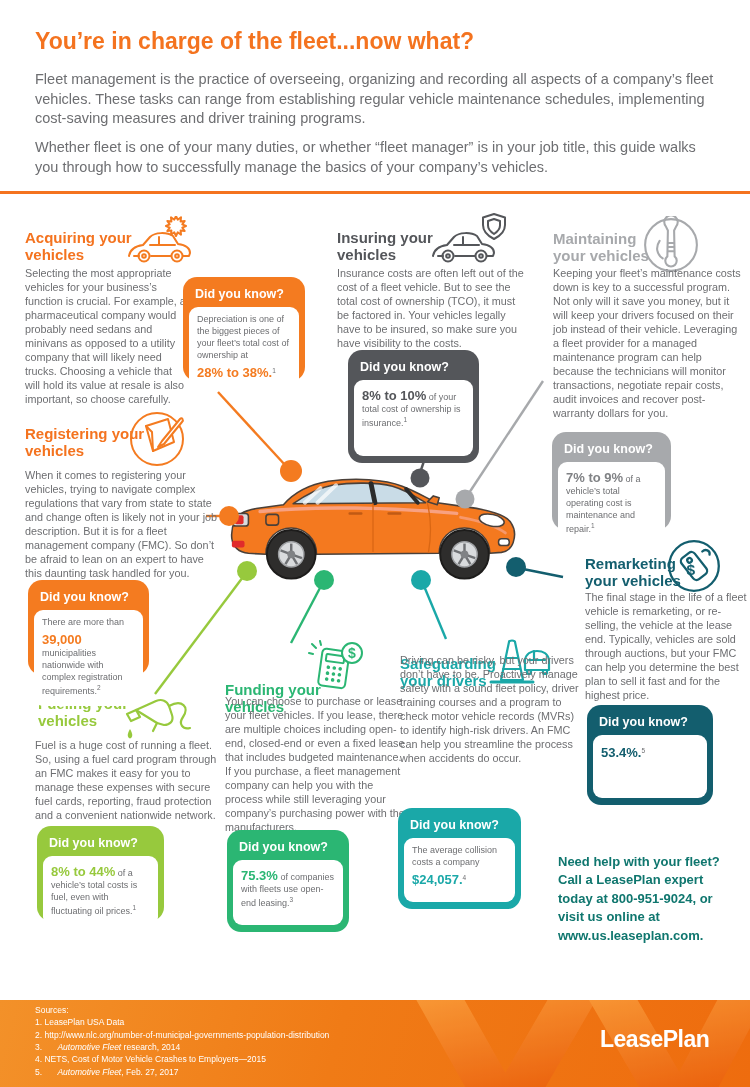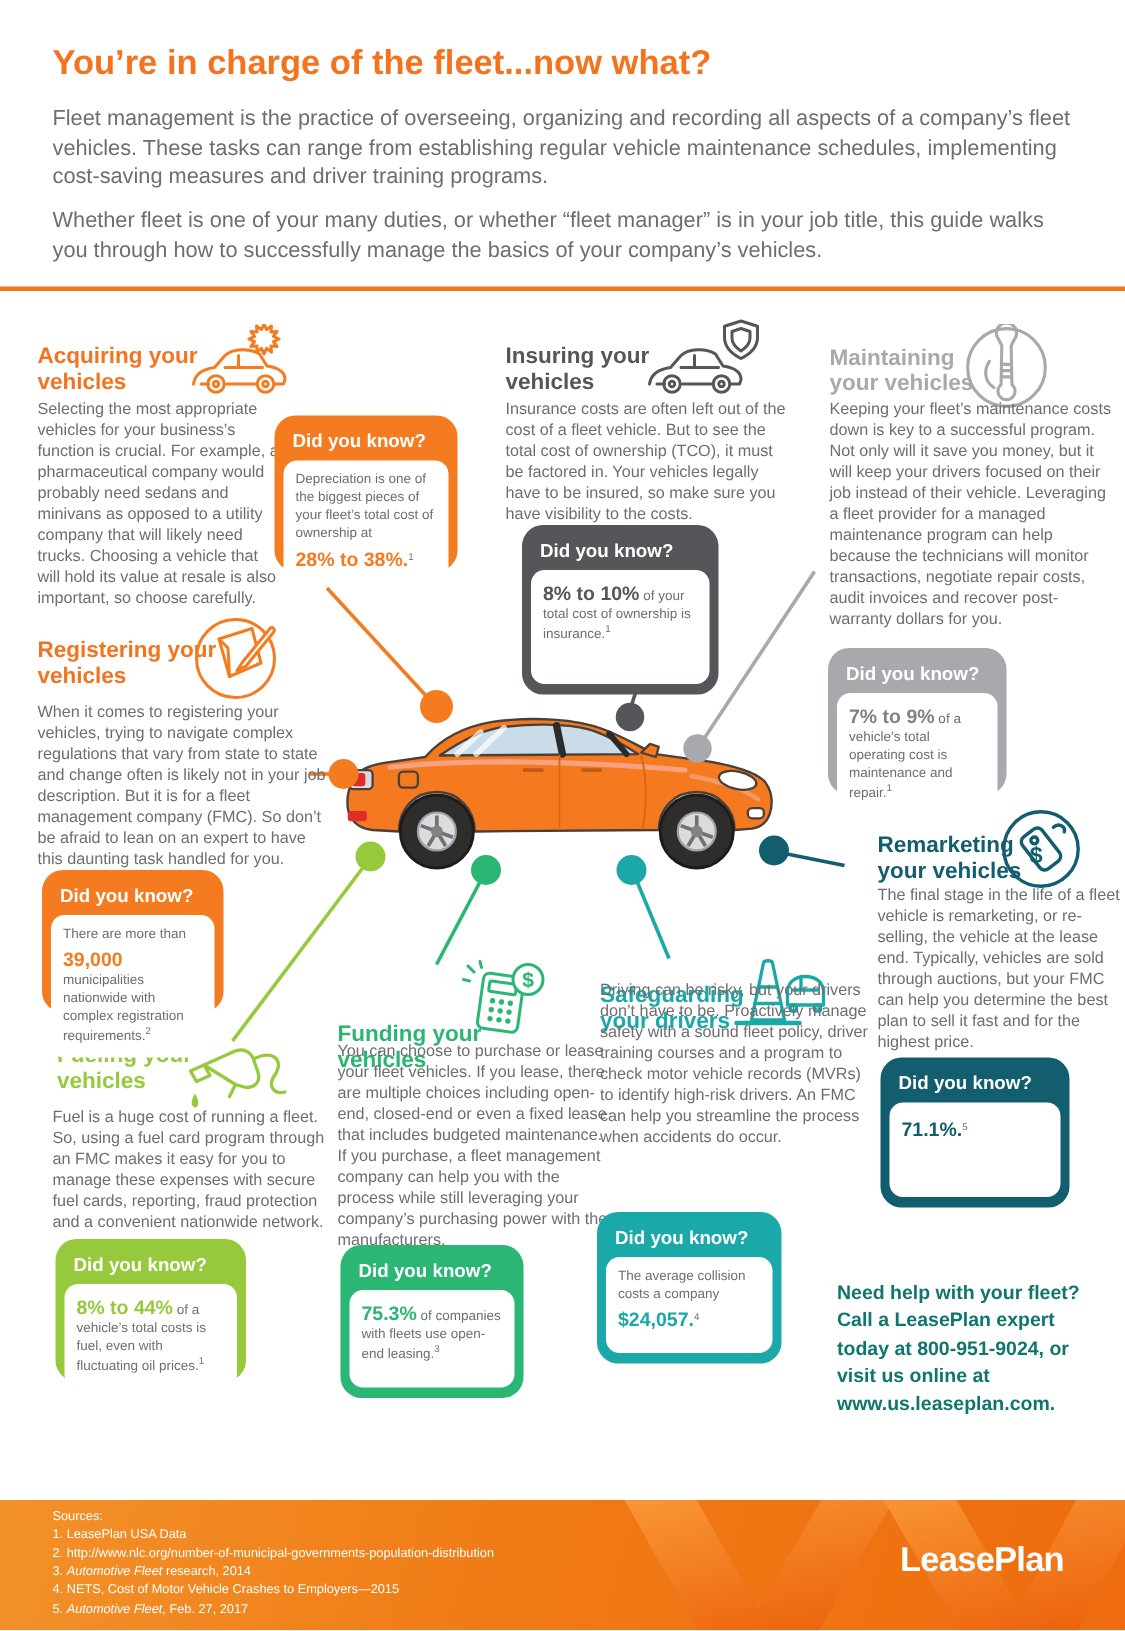--- a/index.html
+++ b/index.html
@@ -34,21 +34,21 @@
 
   .cta { position:absolute; font-size:13px; font-weight:bold; color:#0f766e; line-height:1.42; white-space:pre-line; z-index:3; }
 
   #connectors { position:absolute; left:0; top:0; z-index:2; pointer-events:none; }
   #car { position:absolute; left:227px; top:470px; z-index:1; }
 
   .footer { position:absolute; left:0; top:1000px; width:750px; height:87px;
             background:linear-gradient(105deg,#F39129 0%, #F07B16 45%, #EE6C0E 100%); overflow:hidden; }
   .footer-art { position:absolute; right:0; top:0; }
   .sources { position:absolute; left:35px; top:4px; color:#fff; font-size:8.5px; line-height:1.45; z-index:2; }
-  .sources em { font-style:italic; }
+  .sources em { font-style:italic;margin-left:13px; }
   .logo { position:absolute; left:600px; top:26px; color:#fff; font-size:23px; font-weight:bold; letter-spacing:-0.5px; z-index:2; }
 </style>
 </head>
 <body>
 
 <div id="page">
 
   <h1 class="h1" style="left:35px; top:28px; width:690px;">You’re in charge of the fleet...now what?</h1>
   <p class="intro" style="left:35px; top:70px; width:688px;">Fleet management is the practice of overseeing, organizing and recording all aspects of a company’s fleet vehicles. These tasks can range from establishing regular vehicle maintenance schedules, implementing cost-saving measures and driver training programs.</p>
   <p class="intro" style="left:35px; top:138px; width:688px;">Whether fleet is one of your many duties, or whether “fleet manager” is in your job title, this guide walks you through how to successfully manage the basics of your company’s vehicles.</p>
@@ -219,21 +219,21 @@
         <circle cx="30" cy="20" r="2.2"></circle>
       </g>
       <path d="M38,13 c3,-3 8,-1 7,3"></path>
       <text x="27" y="36" text-anchor="middle" font-size="15" font-weight="bold" fill="#135E6E" stroke="none" font-family="Liberation Sans, sans-serif">$</text>
     </svg>
   </span>
   <p class="sec-body" style="left:585px; top:590px; width:164px;">The final stage in the life of a fleet vehicle is remarketing, or re-selling, the vehicle at the lease end. Typically, vehicles are sold through auctions, but your FMC can help you determine the best plan to sell it fast and for the highest price.</p>
   <div class="dyk c-dteal" style="left:587px; top:705px; width:126px; height:100px;">
     <div class="dyk-title">Did you know?</div>
     <div class="dyk-panel">
-      <span class="hl hl-block"><b>71.1%.</b><sup>5</sup></span>
+      <span class="hl hl-block"><b>53.4%.</b><sup>5</sup></span>
     </div>
   </div>
 
   <svg id="car" width="292" height="118" viewBox="0 0 300 120">
     <g stroke="#4a4039" stroke-width="1.6" stroke-linejoin="round" stroke-linecap="round">
       <path fill="#F4791F" d="M8,52 C10,45 18,41 30,39 L58,35 C66,26 80,15 104,11 C132,7 162,9 180,16 C196,22 208,30 216,33 L244,37 C268,40 288,46 292,54 C296,60 296,68 294,74 C292,80 288,83 282,84 L270,85 C270,70 258,59 244,59 C229,59 218,70 218,85 L92,86 C92,70 80,59 66,59 C51,59 40,70 40,86 L22,85 C12,84 6,78 5,70 C4,62 6,56 8,52 Z"></path>
       <path fill="#C9DCE7" d="M68,34 L204,33 C196,28 184,20 170,16 C154,12 128,12 108,15 C92,18 78,27 68,34 Z"></path>
       <path d="M148,13.5 L152,33" stroke="#2b2b2b" stroke-width="5"></path>
       <path d="M184,19 L196,33" stroke="#2b2b2b" stroke-width="4"></path>
       <path d="M96,18 L80,33 M112,15 L93,33" stroke="#ffffff" stroke-width="4" opacity="0.7"></path>

